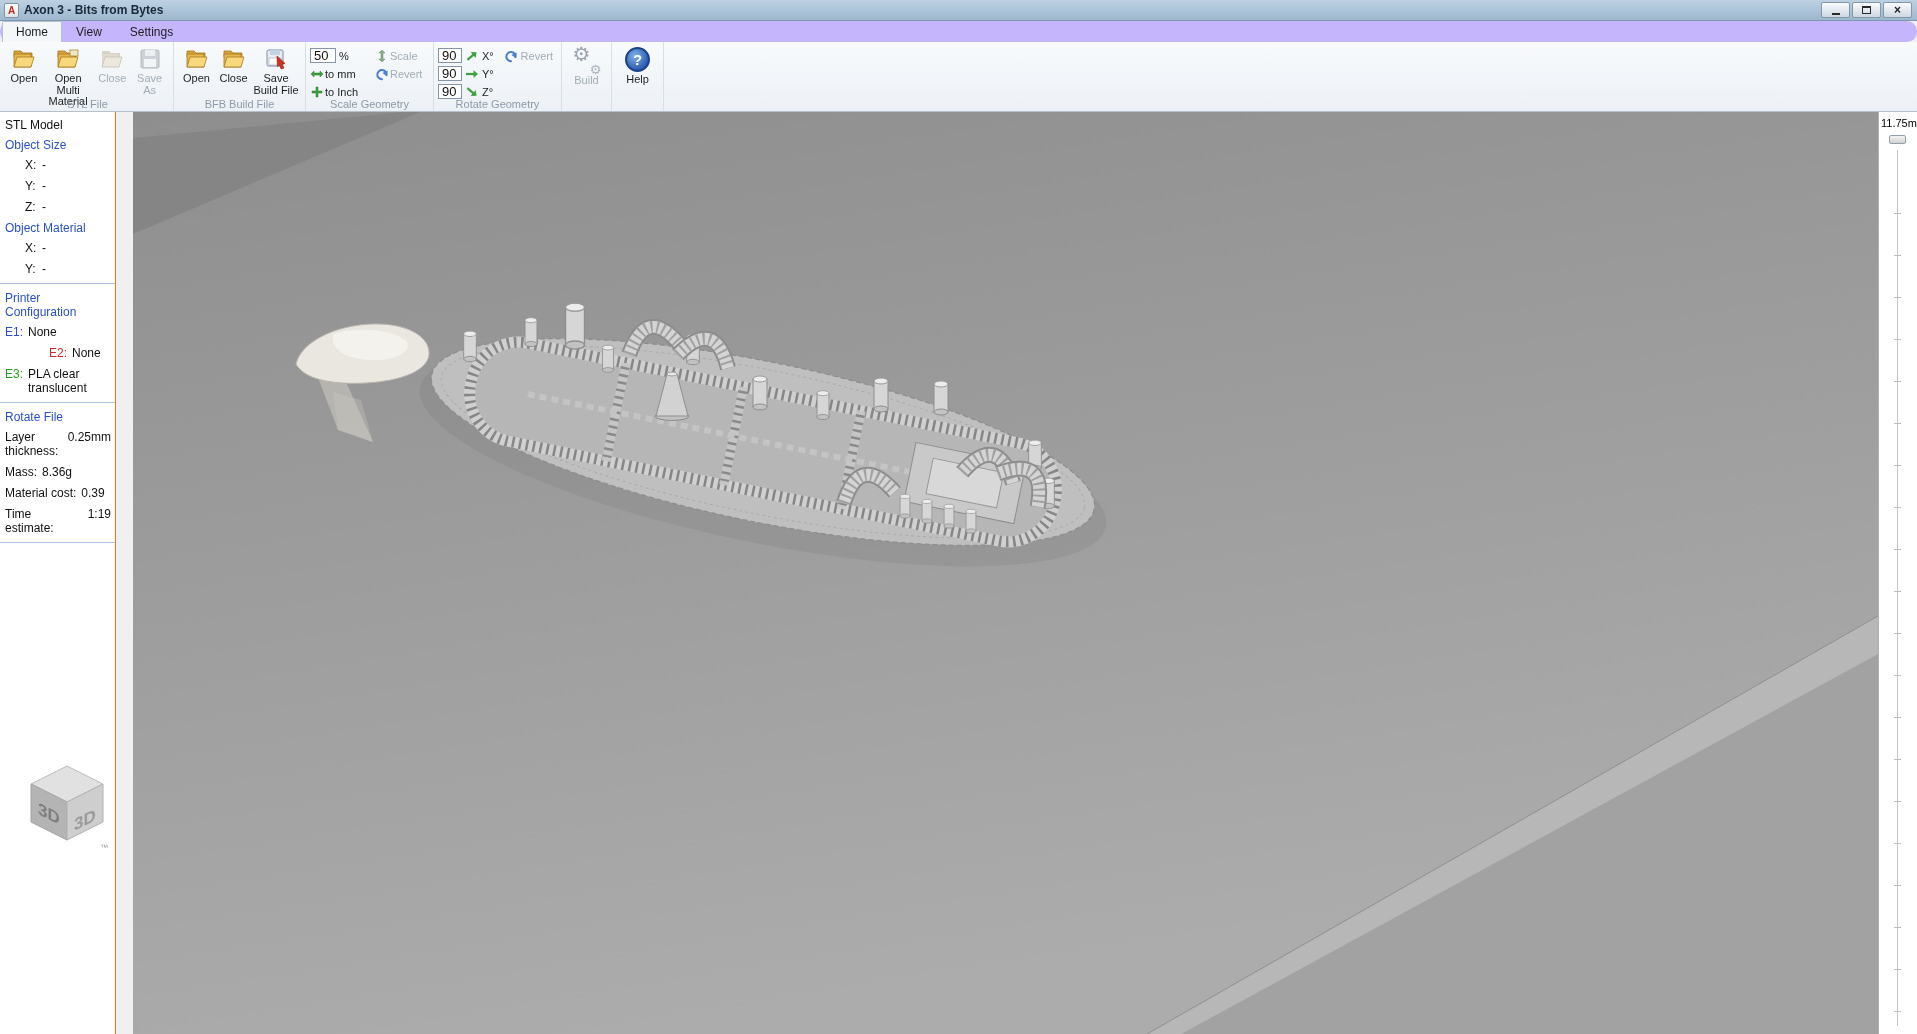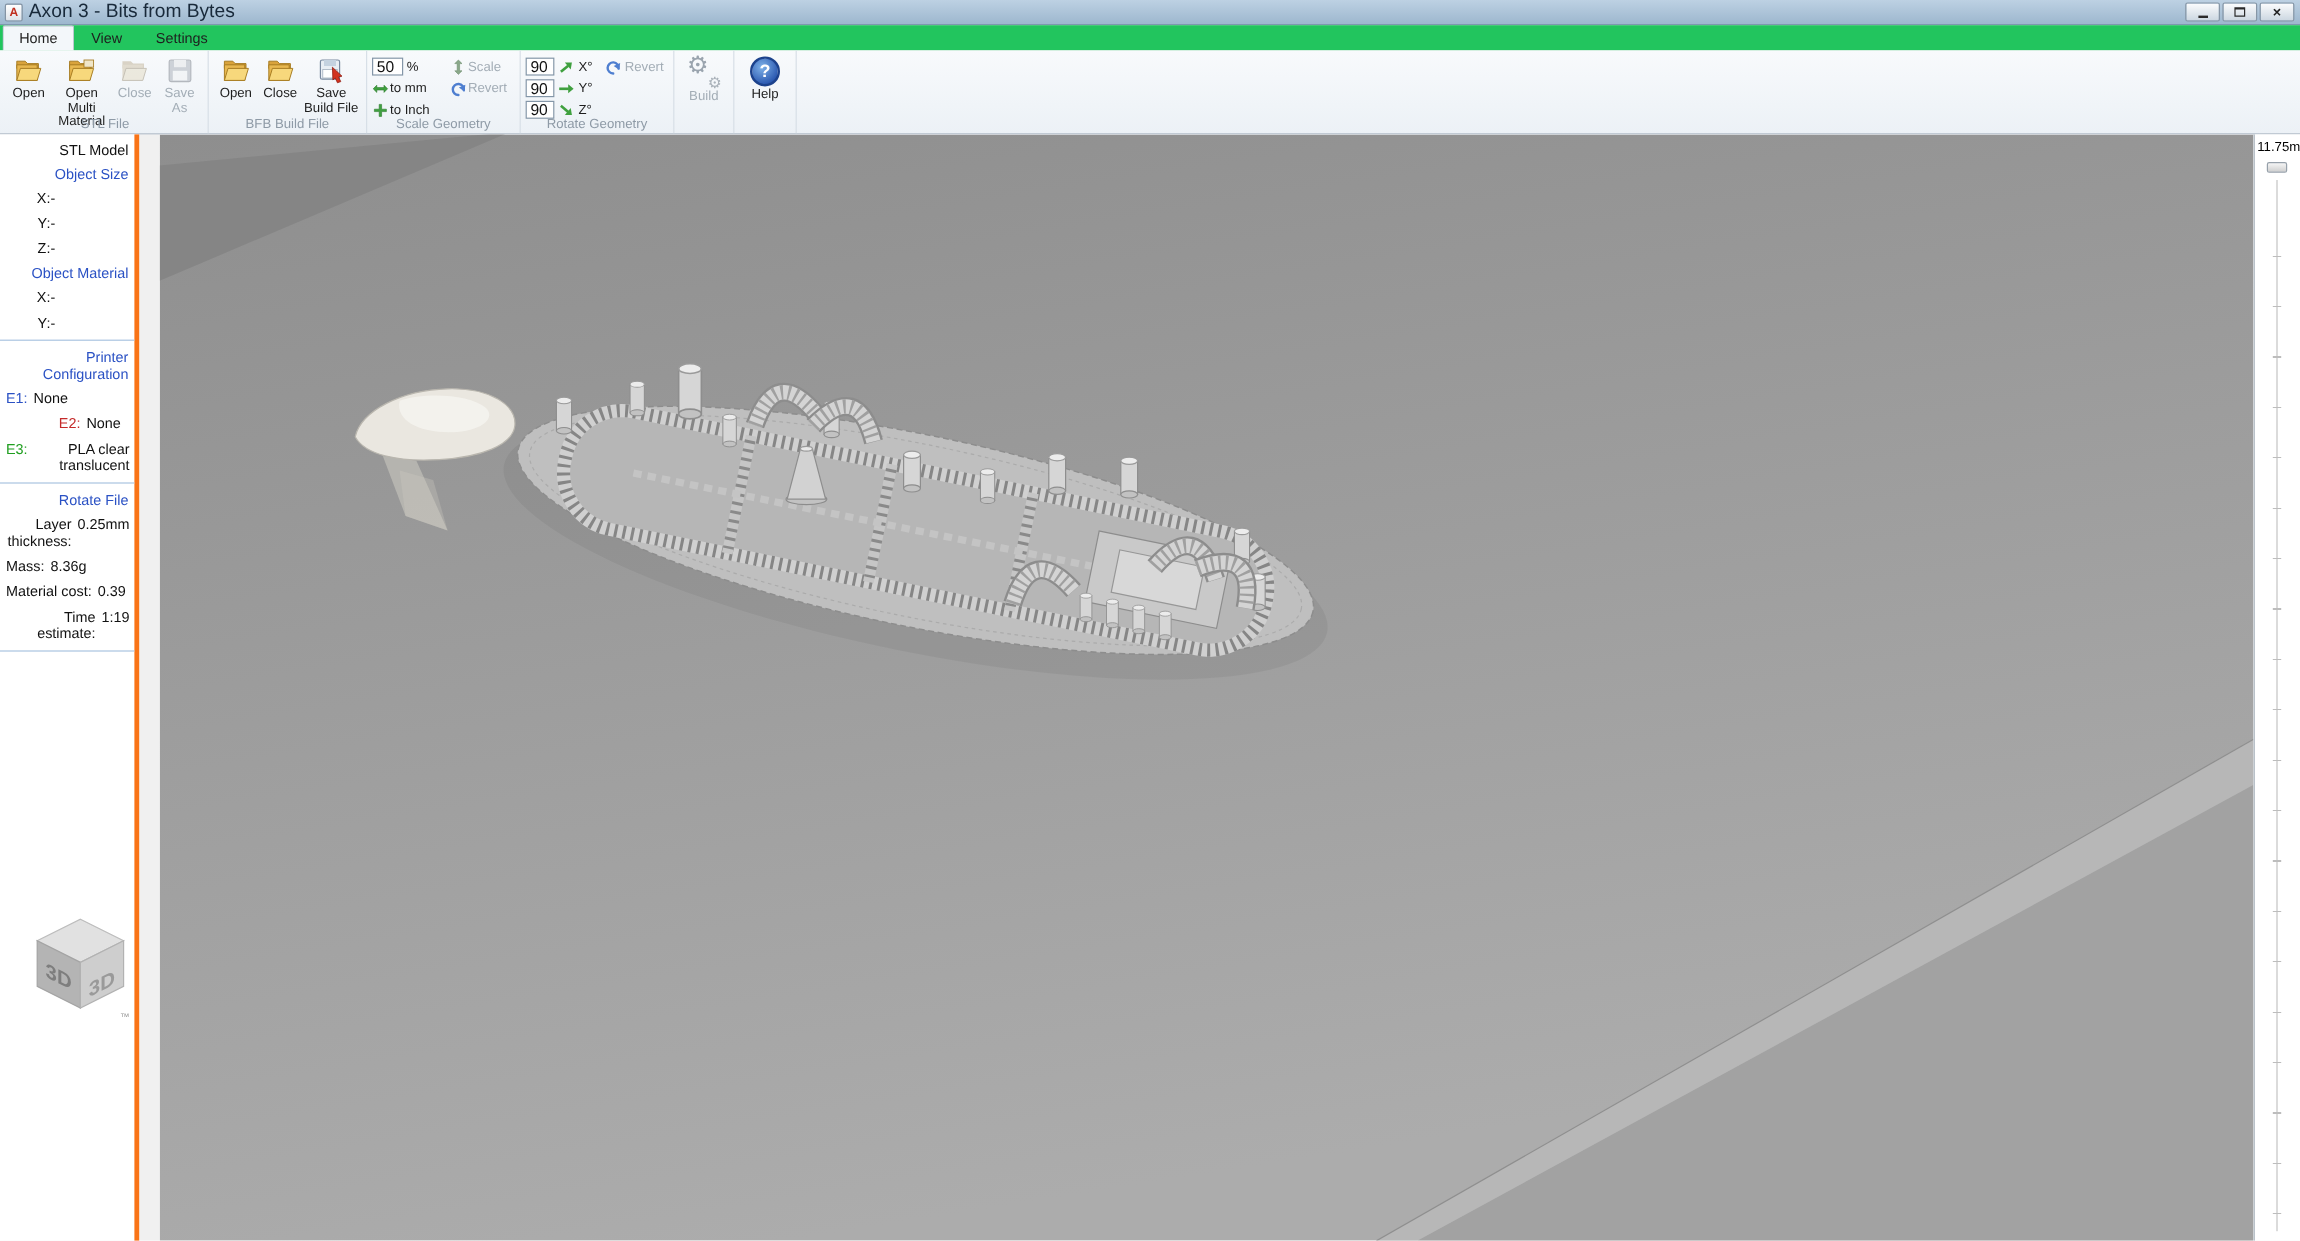--- a/index.html
+++ b/index.html
@@ -2,29 +2,29 @@
 <html><head>
 <meta charset="utf-8">
 <style>
   *{margin:0;padding:0;box-sizing:border-box;}
   html,body{width:1917px;height:1034px;overflow:hidden;font-family:"Liberation Sans",sans-serif;cursor:default;background:#fff;}
   #win{position:relative;width:1917px;height:1034px;background:#f0f0f0;}
 
   
   .titlebar{position:absolute;left:0;top:0;width:100%;height:21px;background:linear-gradient(#bdd1e3,#9db7ce);border-bottom:1px solid #7d98ae;display:flex;align-items:center;gap:5px;padding:0 4px;}
   .app-icon{width:15px;height:15px;background:linear-gradient(#fff,#dde3e9);border:1px solid #8494a4;font-size:10px;font-weight:bold;color:#c03020;display:flex;align-items:center;justify-content:center;border-radius:2px;}
-  .title-text{font-size:16px;color:#18293a;}
+  .title-text{font-size:12px;color:#18293a;font-weight:bold;}
   .win-controls{margin-left:auto;display:flex;gap:2px;padding-right:1px;}
   .win-btn{width:29px;height:16px;border:1px solid #8696a6;border-radius:2px;background:linear-gradient(#fbfcfd,#ccd7e1);display:flex;align-items:center;justify-content:center;font-size:12px;color:#222;}
   .glyph-min{width:8px;height:2px;background:#2a2a2a;display:inline-block;margin-top:8px;}
   .glyph-max{width:9px;height:8px;border:1px solid #2a2a2a;border-top-width:2px;display:inline-block;}
   .glyph-close{font-weight:bold;font-size:12px;line-height:1;}
 
   
-  .tabbar{position:absolute;left:0;top:21px;width:100%;height:21px;background:#22c55e;display:flex;align-items:flex-end;padding-left:2px;}
+  .tabbar{position:absolute;left:0;top:21px;width:100%;height:21px;background:#c4b5fd;display:flex;align-items:flex-end;padding-left:2px;border-radius:10px;}
   .tab{height:21px;padding:3px 13px 3px;font-size:12px;color:#1e1e1e;border:1px solid transparent;border-bottom:none;}
   .tab.active{background:#f3f7fa;border-color:#b6c1cc;border-top-left-radius:2px;border-top-right-radius:2px;}
 
   
   .ribbon{position:absolute;left:0;top:42px;width:100%;height:70px;background:linear-gradient(#f8fafc,#ecf1f6);border-bottom:1px solid #b6c1cc;display:flex;padding-left:2px;}
   .rgroup{position:relative;height:100%;border-right:1px solid #d7dfe7;padding:2px 4px 14px;flex:none;}
   .glabel{position:absolute;bottom:1px;left:0;right:0;text-align:center;font-size:11px;color:#8e9aa6;}
   .rbuttons{display:flex;height:100%;align-items:stretch;}
   .bigbtn{display:flex;flex-direction:column;align-items:center;padding-top:3px;gap:2px;font-size:11px;color:#1e1e1e;text-align:center;line-height:1.05;border-radius:2px;}
   .bigbtn.disabled{color:#a3adb6;}
@@ -37,21 +37,21 @@
   .num{width:26px;height:15px;border:1px solid #8496a8;font-size:13px;padding:0 3px;font-family:inherit;background:#fff;color:#111;}
   .sbtn{display:flex;align-items:center;gap:1px;color:#1e1e1e;}
   .sbtn.disabled{color:#a3adb6;}
   .revert-abs{position:absolute;top:7px;right:8px;display:flex;align-items:center;gap:3px;font-size:11px;color:#a3adb6;}
   .gearbox{position:relative;width:26px;height:26px;}
   .gear-big{position:absolute;left:-1px;top:-3px;font-size:20px;color:#9aa4ae;font-family:"DejaVu Sans",sans-serif;}
   .gear-small{position:absolute;right:-2px;bottom:-4px;font-size:13px;color:#aab2ba;font-family:"DejaVu Sans",sans-serif;}
   .help-icon{width:25px;height:25px;border-radius:50%;background:radial-gradient(circle at 8px 7px,#7fb2e8,#2a58b0 75%);border:2px solid #1c428c;color:#fff;font-weight:bold;font-size:15px;display:flex;align-items:center;justify-content:center;}
 
   
-  .sidebar{position:absolute;left:0;top:112px;bottom:0;width:116px;background:#fff;border-right:4px solid #f97316;font-size:12px;color:#111;text-align:right;}
+  .sidebar{position:absolute;left:0;top:112px;bottom:0;width:116px;background:#fff;border-right:1px solid #f97316;font-size:12px;color:#111;}
   .sb-title{padding:6px 5px 2px;}
   .sb-header{padding:4px 5px 2px;font-size:12px;}
   .sb-xyz-row{display:flex;padding:4px 4px 3px 25px;}
   .sb-xyz-row .lab{width:17px;}
   .sb-row{display:flex;gap:5px;padding:4px 4px 3px 5px;}
   .sep{height:1px;background:#aac4e0;margin:4px 0 3px;}
   .cube-logo{position:absolute;left:22px;top:650px;width:90px;height:92px;}
 
   
   .viewport{position:absolute;left:133px;top:112px;width:1745px;height:922px;overflow:hidden;}

